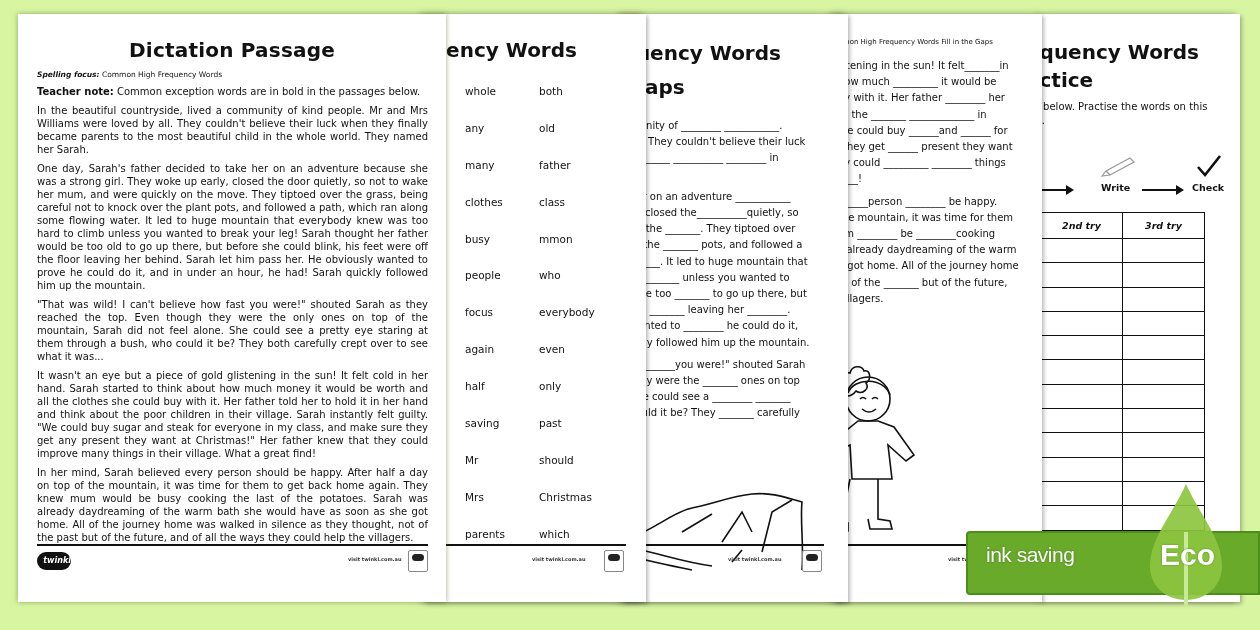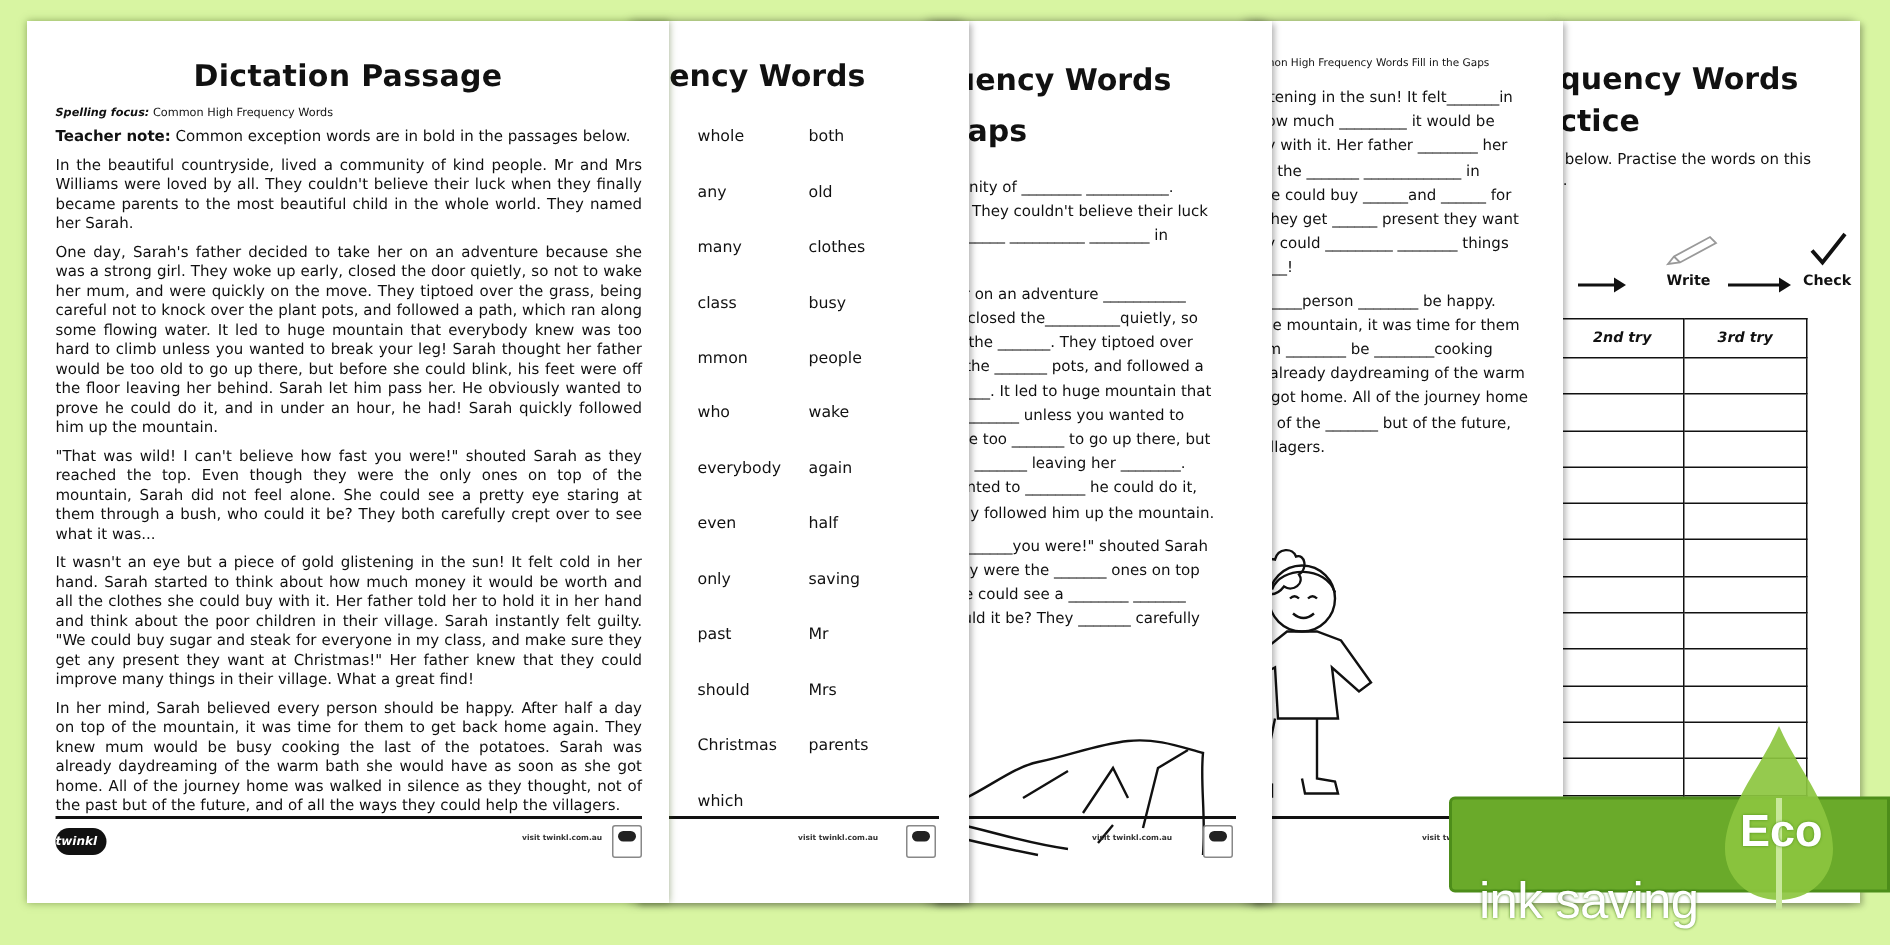--- a/index.html
+++ b/index.html
@@ -16,21 +16,21 @@
   .footer-url { position: absolute; bottom: 40px; font-size: 5px; font-weight: bold; color: #333; }
   .badge { position: absolute; bottom: 30px; width: 20px; height: 22px; border: 1px solid #888; border-radius: 2px; background: #fff; }
   .badge::before { content: ""; position: absolute; left: 3px; top: 3px; width: 12px; height: 7px; background: #222; border-radius: 4px; }
 
   
   .p1 h1 { font-family: "DejaVu Sans", sans-serif; font-size: 20px; font-weight: bold; text-align: center; margin-top: 24px; letter-spacing: 0.2px; }
   .p1 .focus { font-size: 7.5px; margin: 8px 0 0 19px; }
   .p1 .focus b { font-style: italic; }
   .p1 .body { margin: 6px 18px 0 19px; font-size: 10px; line-height: 13px; text-align: justify; }
   .p1 .body p { margin-bottom: 6px; }
-  .twinkl-logo { position: absolute; left: 19px; bottom: 32px; width: 34px; height: 18px; background: #111; border-radius: 9px; color: #fff; font-size: 8px; font-weight: bold; text-align: left; line-height: 18px; font-style: italic; }
+  .twinkl-logo { position: absolute; left: 19px; bottom: 32px; width: 34px; height: 18px; background: #111; border-radius: 9px; color: #fff; font-size: 8px; font-weight: bold; text-align: right; line-height: 18px; font-style: italic; }
 
   
   .p2 h2 { font-size: 20px; font-weight: bold; white-space: nowrap; margin: 24px 0 0 0; position: relative; left: -20px; }
   .word-grid { position: absolute; top: 70px; left: 41px; display: grid; grid-template-columns: 74px 90px; row-gap: 0; }
   .word-grid span { font-size: 10.5px; height: 36.9px; line-height: 14px; }
 
   
   .p3 h2 { font-size: 20px; font-weight: bold; white-space: nowrap; position: relative; left: -14px; margin-top: 24px; line-height: 30px; }
   .p3 h2.second { margin-top: 4px; }
   .p3 .gaps { position: absolute; top: 104px; left: 8px; right: 24px; font-size: 10px; line-height: 16.2px; }
@@ -39,31 +39,31 @@
 
   
   .p4 .sub { font-size: 7px; margin: 24px 0 0 2px; white-space: nowrap; }
   .p4 .gaps { position: absolute; top: 44px; left: 4px; right: 14px; font-size: 10px; line-height: 16.2px; }
   .p4 .gaps div { white-space: nowrap; overflow: hidden; }
   .p4 .gaps .gapbreak { height: 6px; }
 
   
   .p5 h2 { font-size: 20px; font-weight: bold; white-space: nowrap; position: relative; left: -14px; margin-top: 24px; line-height: 28px; }
   .p5 .instr { font-size: 10px; margin: 6px 0 0 0; position: relative; left: -4px; line-height: 14px; white-space: nowrap; }
-  .p5 .flow { position: absolute; top: 142px; left: 12px; right: 10px; height: 50px; }
+  .p5 .flow { position: absolute; top: 142px; left: 2px; right: 10px; height: 50px; }
   .p5 .flow .lbl { position: absolute; top: 26px; font-size: 9.5px; font-weight: bold; }
   .arrow { position: absolute; top: 33px; height: 2px; background: #111; }
   .arrow::after { content: ""; position: absolute; right: -2px; top: -4px; border-left: 8px solid #111; border-top: 5px solid transparent; border-bottom: 5px solid transparent; }
   .p5 table { position: absolute; top: 198px; left: 0px; border-collapse: collapse; }
   .p5 td, .p5 th { border: 1.5px solid #111; width: 82px; height: 24.3px; font-size: 9.5px; font-weight: bold; text-align: center; }
   .p5 th { height: 26px; font-style: italic; }
 
   
   .eco-bar { position: absolute; left: 966px; top: 531px; width: 294px; height: 64px; background: #6aaa2a; border: 2px solid #4d8d1a; border-radius: 4px 0 0 4px; z-index: 20; }
-  .eco-text { position: absolute; left: 18px; top: 10px; font-size: 34px; color: #fff; font-family: "Liberation Sans", sans-serif; letter-spacing: -0.5px; text-shadow: 0 0 2px #3d7a10; margin-top: 39px; }
+  .eco-text { position: absolute; left: 18px; top: 10px; font-size: 21px; color: #fff; font-family: "Liberation Sans", sans-serif; letter-spacing: -0.5px; text-shadow: 0 0 2px #3d7a10; }
   .drop { position: absolute; left: 1146px; top: 482px; width: 80px; height: 124px; z-index: 21; }
   .eco-word { position: absolute; left: 1160px; top: 538px; font-size: 30px; font-weight: bold; color: #fff; z-index: 22; font-family: "Liberation Sans", sans-serif; text-shadow: 0 0 2px #4d8d1a; }
 </style>
 </head>
 <body>
 
 <div class="page p5">
   <h2>equency Words</h2>
   <h2 style="margin-top:0">actice</h2>
   <div class="instr">
@@ -224,27 +224,28 @@
 </div>
 
 <div class="page p2">
   <h2>equency Words</h2>
   <div class="word-grid" id="wordgrid">
       <span>whole</span>
       <span>both</span>
       <span>any</span>
       <span>old</span>
       <span>many</span>
+      <span>father</span>
       <span>clothes</span>
       <span>class</span>
       <span>busy</span>
       <span>mmon</span>
       <span>people</span>
       <span>who</span>
-      <span>wake</span>
+      <span>focus</span>
       <span>everybody</span>
       <span>again</span>
       <span>even</span>
       <span>half</span>
       <span>only</span>
       <span>saving</span>
       <span>past</span>
       <span>Mr</span>
       <span>should</span>
       <span>Mrs</span>

